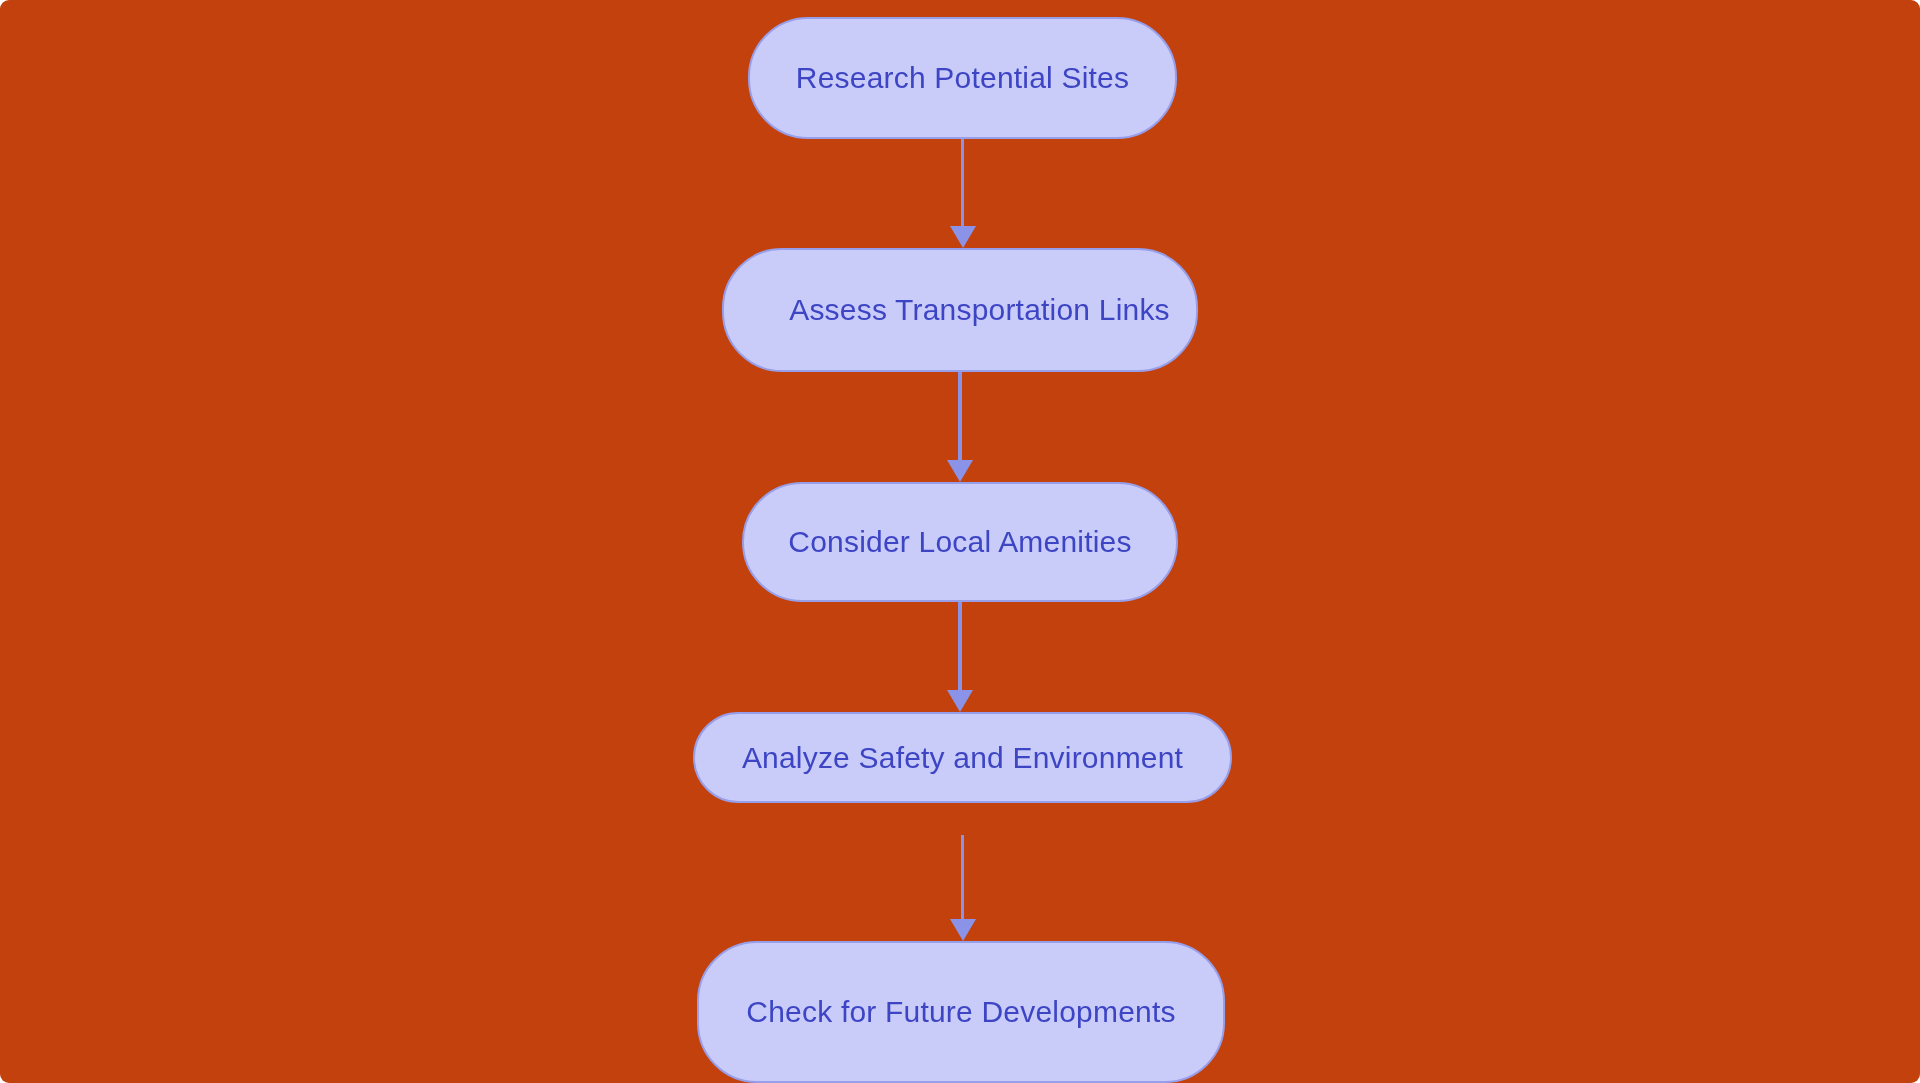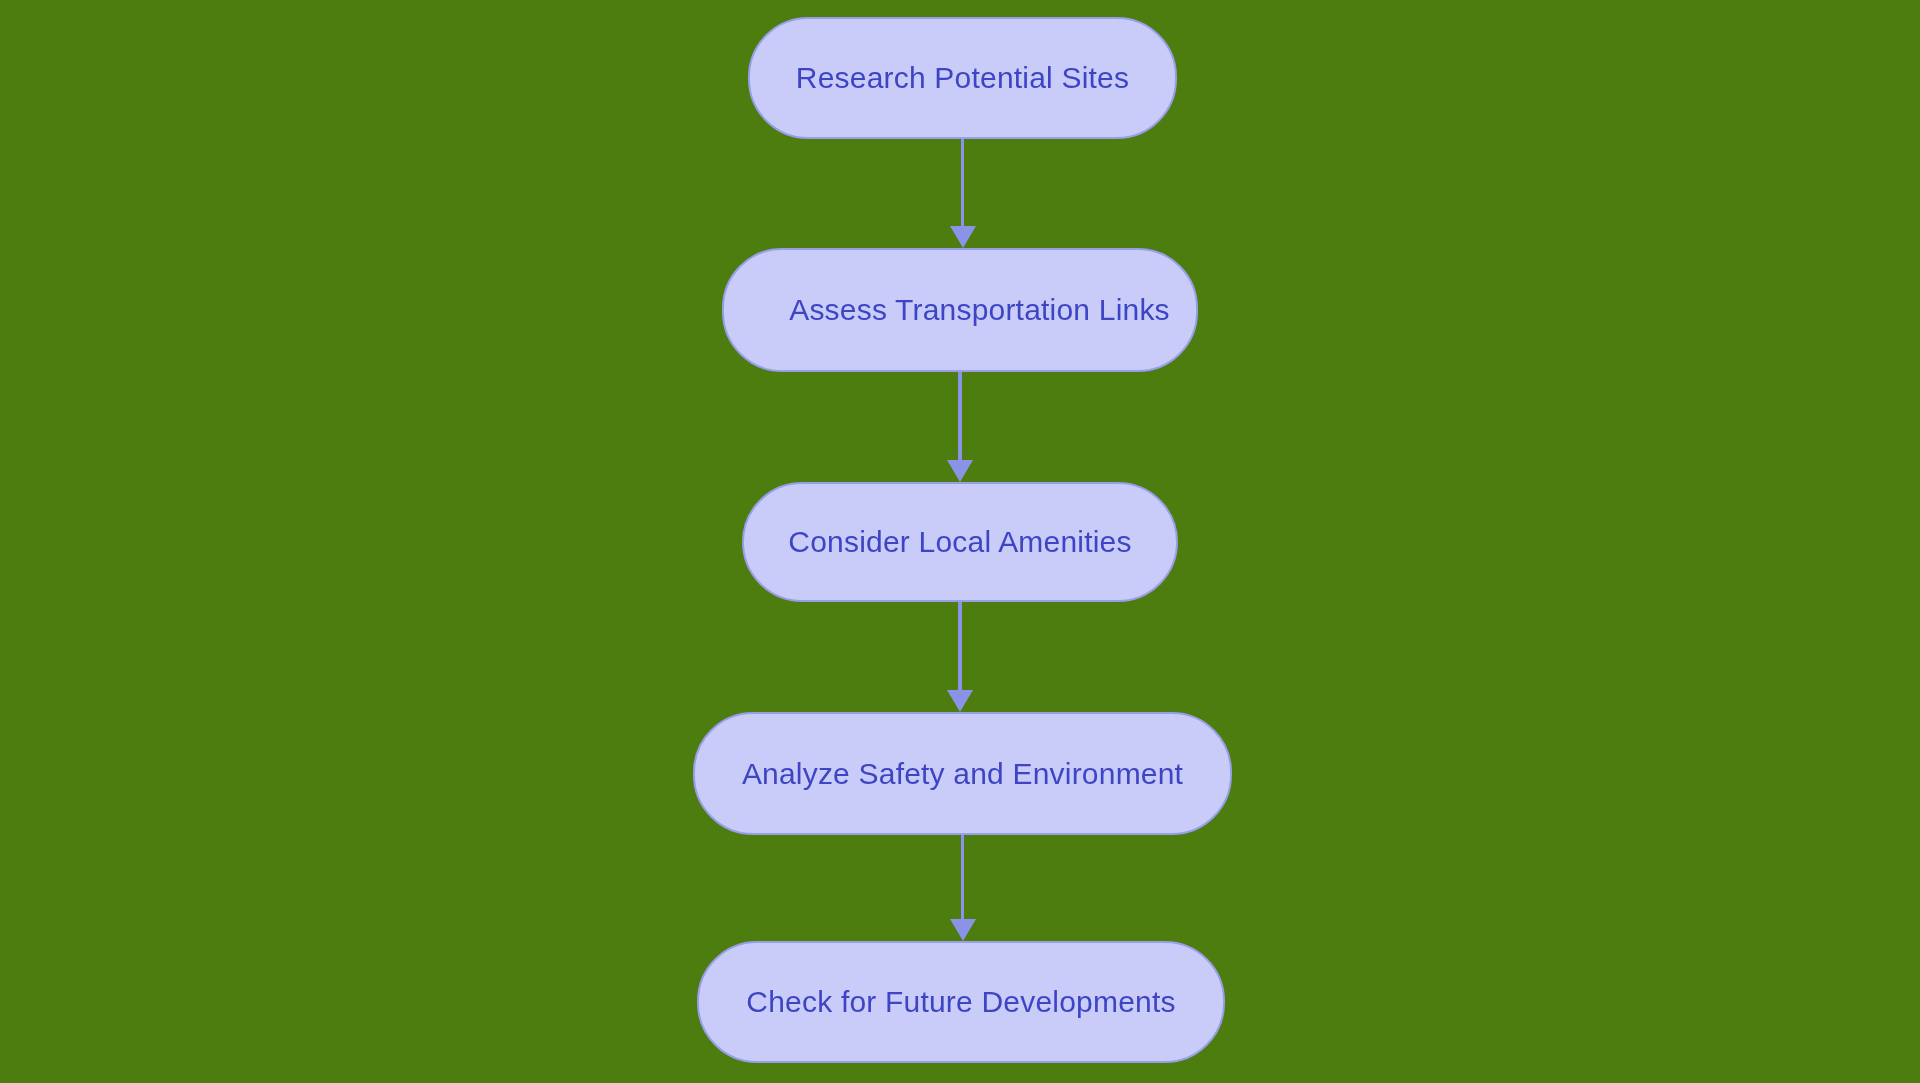--- a/index.html
+++ b/index.html
@@ -29,34 +29,34 @@
   }
   .edge-head {
     position: absolute;
     width: 0;
     height: 0;
   }
 </style>
 </head>
 <body>
 
-<div class="canvas" style="width: 1920px; height: 1083px; background: #4d7c0f;">
+<div class="canvas" style="width: 1920px; height: 1083px; background: #c2410c; border-radius: 9px;">
     <div class="flow-node" style="left: 748px; top: 17px; width: 429px; height: 122px; background: rgb(201, 204, 249); border: 2.5px solid rgb(151, 158, 234); border-radius: 60px;">
       <span class="node-label" style="color: rgb(61, 69, 196); font-size: 30px;">Research Potential Sites</span>
     </div>
     <div class="flow-node" style="left: 722px; top: 248px; width: 476px; height: 124px; background: rgb(201, 204, 249); border: 2.5px solid rgb(151, 158, 234); border-radius: 60px;">
       <span class="node-label" style="color: rgb(61, 69, 196); font-size: 30px; margin-left: 39px;">Assess Transportation Links</span>
     </div>
     <div class="flow-node" style="left: 742px; top: 482px; width: 436px; height: 120px; background: rgb(201, 204, 249); border: 2.5px solid rgb(151, 158, 234); border-radius: 60px;">
       <span class="node-label" style="color: rgb(61, 69, 196); font-size: 30px;">Consider Local Amenities</span>
     </div>
-    <div class="flow-node" style="left: 693px; top: 712px; width: 539px; height: 123px; background: rgb(201, 204, 249); border: 2.5px solid rgb(151, 158, 234); border-radius: 60px;">
+    <div class="flow-node" style="left: 693px; top: 712px; width: 539px; height: 91px; background: rgb(201, 204, 249); border: 2.5px solid rgb(151, 158, 234); border-radius: 60px;">
       <span class="node-label" style="color: rgb(61, 69, 196); font-size: 30px;">Analyze Safety and Environment</span>
     </div>
-    <div class="flow-node" style="left: 697px; top: 941px; width: 528px; height: 122px; background: rgb(201, 204, 249); border: 2.5px solid rgb(151, 158, 234); border-radius: 60px;">
+    <div class="flow-node" style="left: 697px; top: 941px; width: 528px; height: 142px; background: rgb(201, 204, 249); border: 2.5px solid rgb(151, 158, 234); border-radius: 60px;">
       <span class="node-label" style="color: rgb(61, 69, 196); font-size: 30px;">Check for Future Developments</span>
     </div>
     <div class="edge-line" style="left: 960.75px; top: 139px; width: 3.5px; height: 89px; background: rgb(139, 147, 232);"></div>
     <div class="edge-head" style="left: 949.5px; top: 226px; border-left: 13px solid transparent; border-right: 13px solid transparent; border-top: 22px solid rgb(139, 147, 232);"></div>
     <div class="edge-line" style="left: 958.25px; top: 372px; width: 3.5px; height: 90px; background: rgb(139, 147, 232);"></div>
     <div class="edge-head" style="left: 947px; top: 460px; border-left: 13px solid transparent; border-right: 13px solid transparent; border-top: 22px solid rgb(139, 147, 232);"></div>
     <div class="edge-line" style="left: 958.25px; top: 602px; width: 3.5px; height: 90px; background: rgb(139, 147, 232);"></div>
     <div class="edge-head" style="left: 947px; top: 690px; border-left: 13px solid transparent; border-right: 13px solid transparent; border-top: 22px solid rgb(139, 147, 232);"></div>
     <div class="edge-line" style="left: 960.75px; top: 835px; width: 3.5px; height: 86px; background: rgb(139, 147, 232);"></div>
     <div class="edge-head" style="left: 949.5px; top: 919px; border-left: 13px solid transparent; border-right: 13px solid transparent; border-top: 22px solid rgb(139, 147, 232);"></div>

